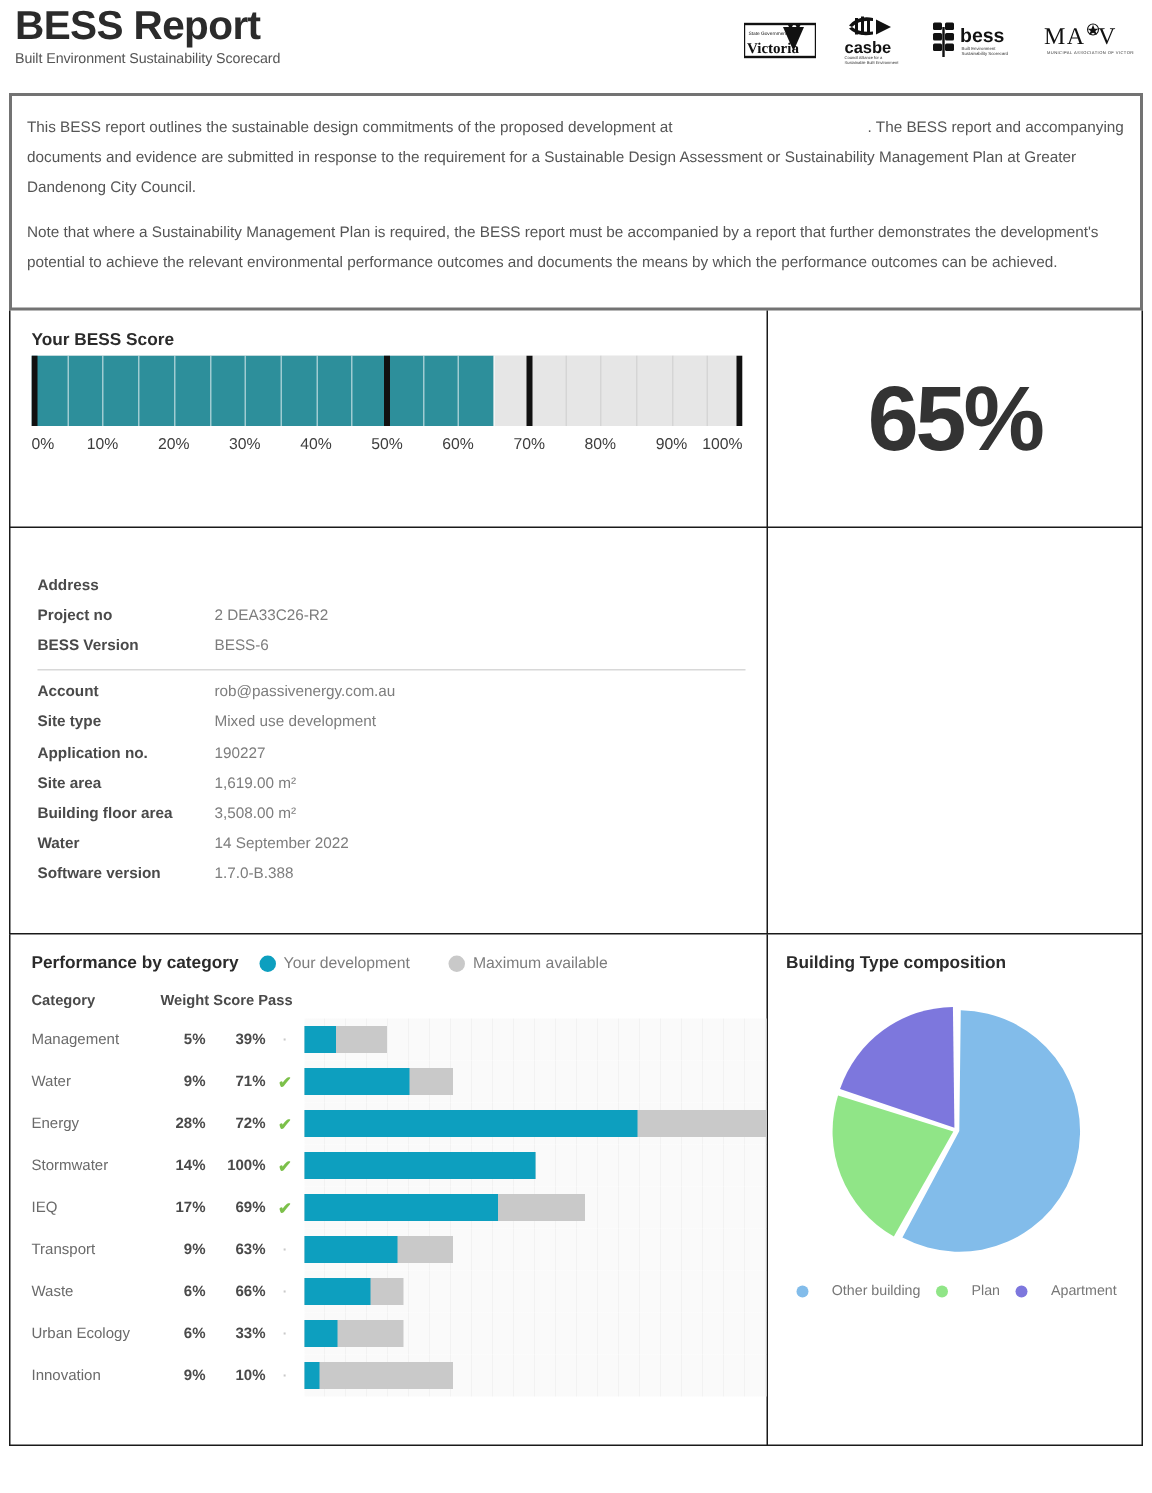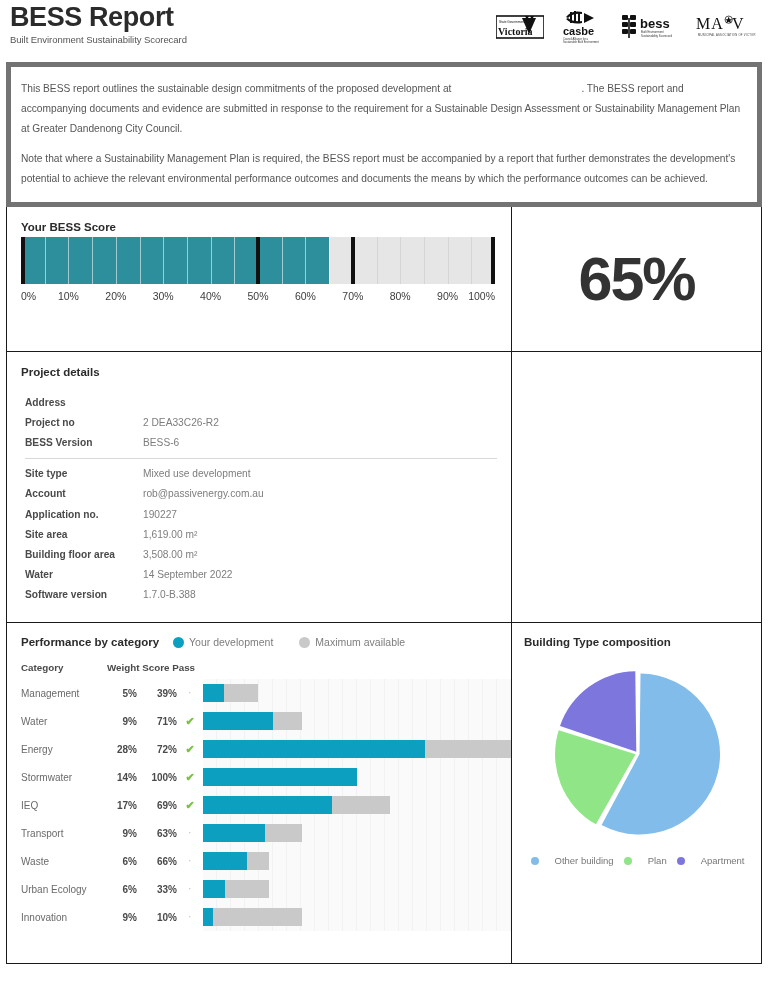--- a/index.html
+++ b/index.html
@@ -25,21 +25,21 @@
     letter-spacing: -0.4px; line-height: 1.12;
   }
   .report-subtitle {
     font-size: 9.5px; color: #555; margin-top: 2px; letter-spacing: -0.05px;
   }
   .logos { display: flex; align-items: center; gap: 14px; padding-top: 8px; padding-right: 4px; }
   .logo { display: flex; align-items: center; justify-content: center; }
 
   .intro {
     margin: 0 6px;
-    border: 5px solid #737373;
+    border: 2px solid #737373;
     padding: 12px 10px 14px 10px;
     height: 145px;
   }
   .intro p {
     font-size: 10.2px; line-height: 1.95; color: #555;
   }
   .intro p + p { margin-top: 10px; }
   .addr-gap { display: inline-block; width: 130px; }
 
   
@@ -258,47 +258,46 @@
     </div>
   </div>
   <div class="col-right">
     <div class="big-score">65%</div>
   </div>
 </div>
 
 <div class="row">
   <div class="col-left">
     <div class="details-box">
-      <div class="sec-title">Project details</div>
       <table class="details-table">
         <tbody id="details-body">
             <tr>
               <td class="k">Address</td>
               <td class="v"></td>
             </tr>
             <tr>
               <td class="k">Project no</td>
               <td class="v">2 DEA33C26-R2</td>
             </tr>
             <tr>
               <td class="k">BESS Version</td>
               <td class="v">BESS-6</td>
             </tr>
             <tr class="divider-row">
               <td colspan="2">
                 <div class="divider"></div>
               </td>
             </tr>
             <tr>
+              <td class="k">Account</td>
+              <td class="v">rob@passivenergy.com.au</td>
+            </tr>
+            <tr>
               <td class="k">Site type</td>
               <td class="v">Mixed use development</td>
-            </tr>
-            <tr>
-              <td class="k">Account</td>
-              <td class="v">rob@passivenergy.com.au</td>
             </tr>
             <tr>
               <td class="k">Application no.</td>
               <td class="v">190227</td>
             </tr>
             <tr>
               <td class="k">Site area</td>
               <td class="v">1,619.00 m²</td>
             </tr>
             <tr>

